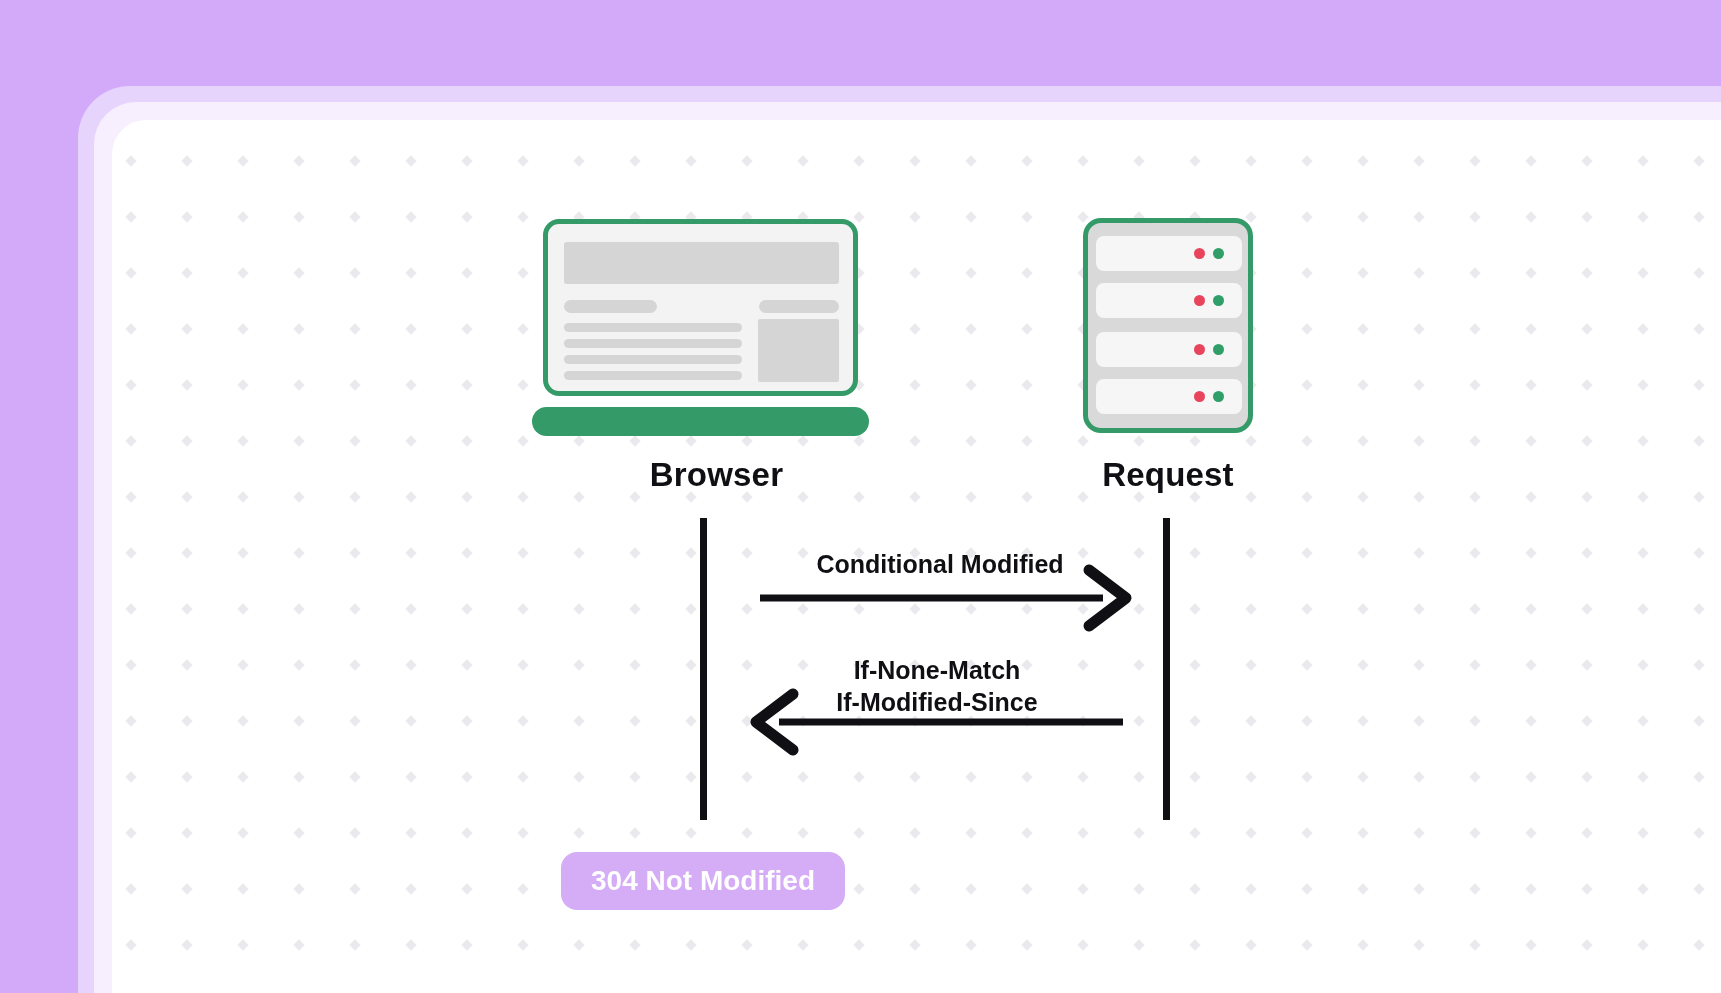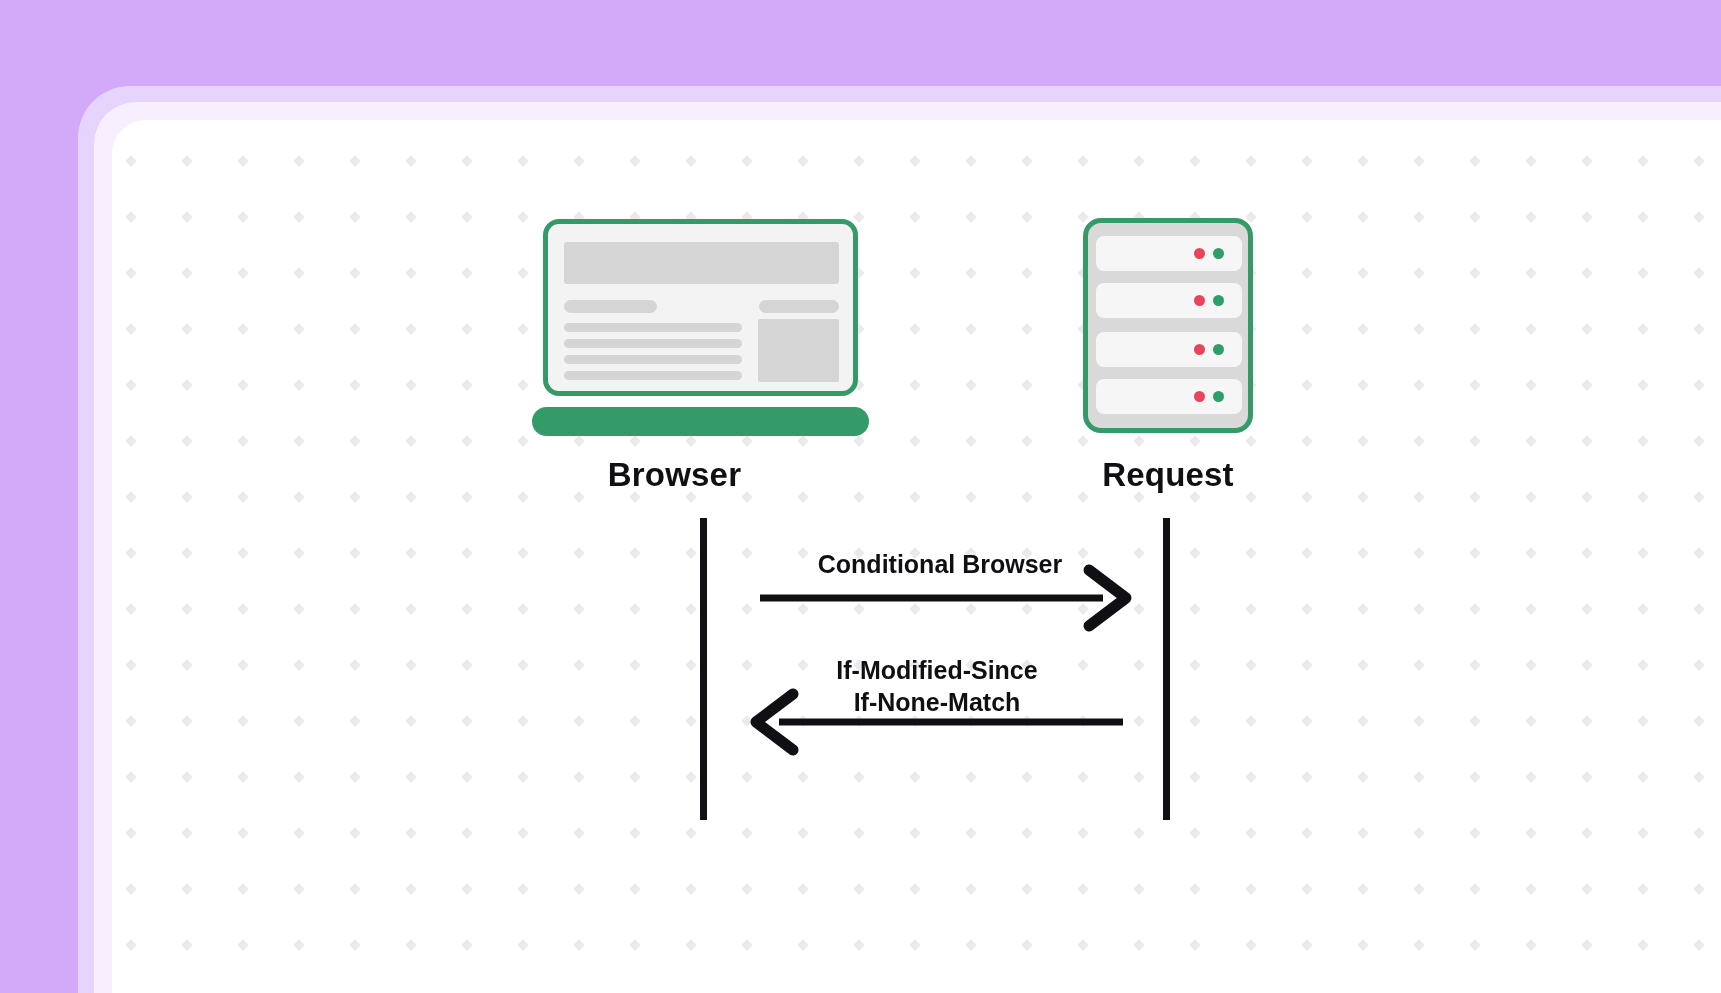--- a/index.html
+++ b/index.html
@@ -35,21 +35,21 @@
     box-sizing:border-box;border:5px solid #349a68;border-radius:18px;background:#d9d9d9;}
   .srv-slat{position:absolute;left:8px;width:146px;height:35px;background:#f6f6f6;border-radius:8px;}
   .srv-slat.s1{top:13px}.srv-slat.s2{top:60px}.srv-slat.s3{top:109px}.srv-slat.s4{top:156px}
   .led{position:absolute;top:12px;width:11px;height:11px;border-radius:50%;}
   .led.red{left:98px;background:#e8455c;}
   .led.green{left:117px;background:#2f9e68;}
 
   
   .actor-label{position:absolute;top:456px;font-size:33px;font-weight:700;color:#101014;
     text-align:center;letter-spacing:0.2px;}
-  .actor-label.browser{left:507px;width:335px;}
+  .actor-label.browser{left:549px;width:335px;}
   .actor-label.server{left:1083px;width:170px;}
 
   
   .seq-svg{position:absolute;left:0;top:0;}
   .msg-label{position:absolute;font-size:25px;font-weight:700;color:#101014;text-align:center;}
   .msg-label.m1{left:760px;width:360px;top:550px;}
   .msg-label.m2{left:757px;width:360px;top:654px;line-height:32px;}
   .msg-line{display:block;}
 
   
@@ -543,20 +543,21 @@
     <line x1="703.5" y1="518" x2="703.5" y2="820" stroke="#101014" stroke-width="7"></line>
     <line x1="1166.5" y1="518" x2="1166.5" y2="820" stroke="#101014" stroke-width="7"></line>
 
     <line x1="760" y1="598" x2="1103" y2="598" stroke="#101014" stroke-width="7"></line>
     <polyline points="1089,570 1126,598 1089,626" fill="none" stroke="#101014" stroke-width="11" stroke-linecap="round" stroke-linejoin="round"></polyline>
 
     <line x1="779" y1="722" x2="1123" y2="722" stroke="#101014" stroke-width="7"></line>
     <polyline points="793,694 756,722 793,750" fill="none" stroke="#101014" stroke-width="11" stroke-linecap="round" stroke-linejoin="round"></polyline>
   </svg>
 
-  <div class="msg-label m1">Conditional Browser</div>
+  <div class="msg-label m1">Conditional Modified</div>
   <div class="msg-label m2">
+    <span class="msg-line">If-None-Match</span>
     <span class="msg-line">If-Modified-Since</span>
-    <span class="msg-line">If-None-Match</span>
   </div>
 
+  <div class="status-badge b1">304 Not Modified</div>
 
 </div>
 
 </body></html>

